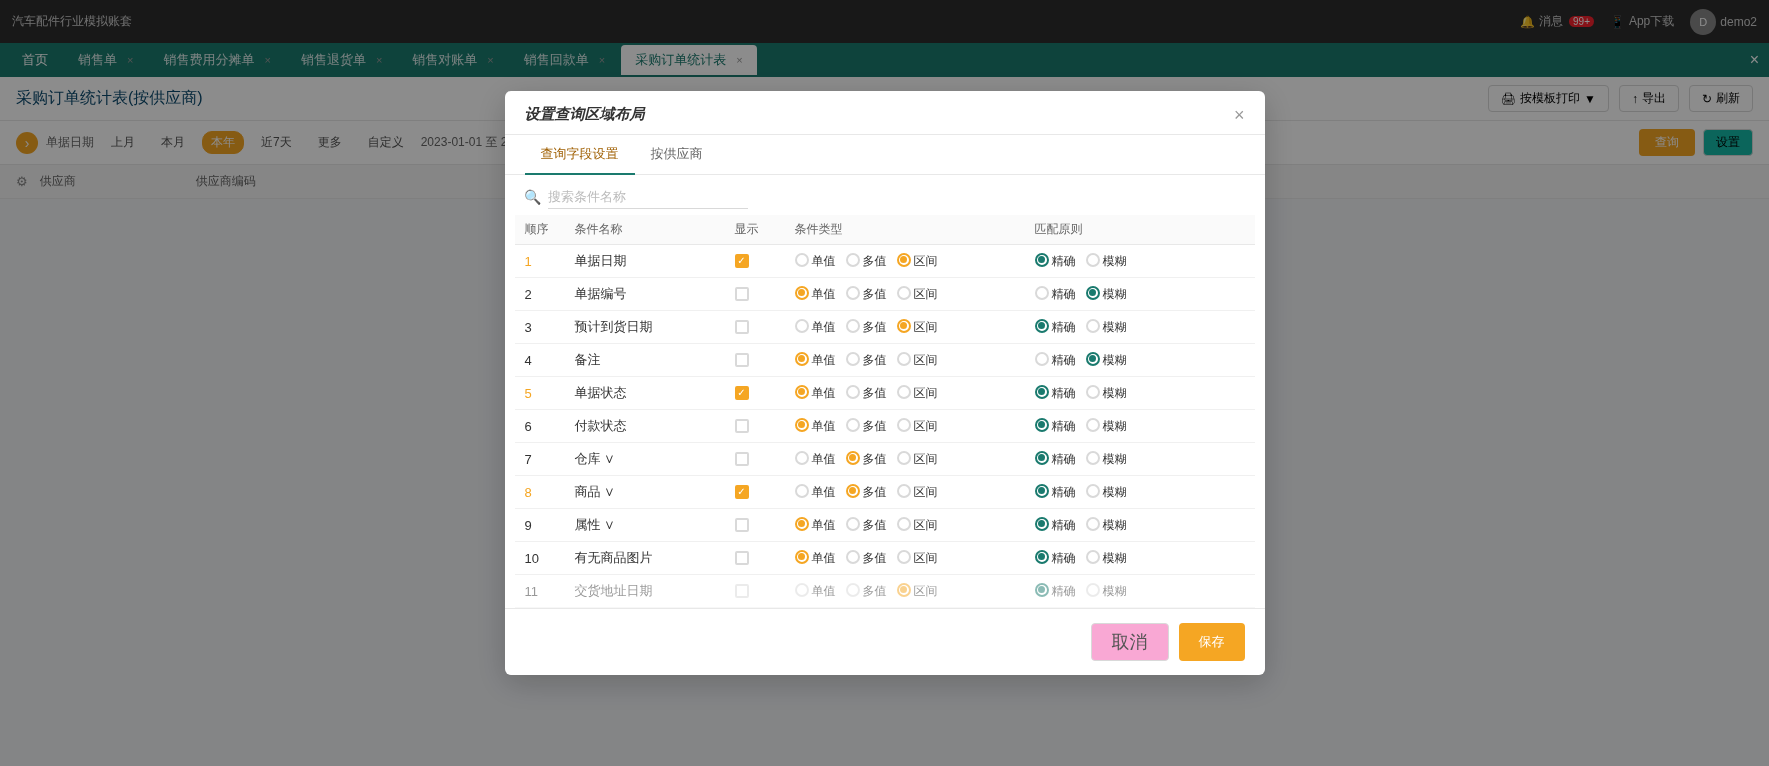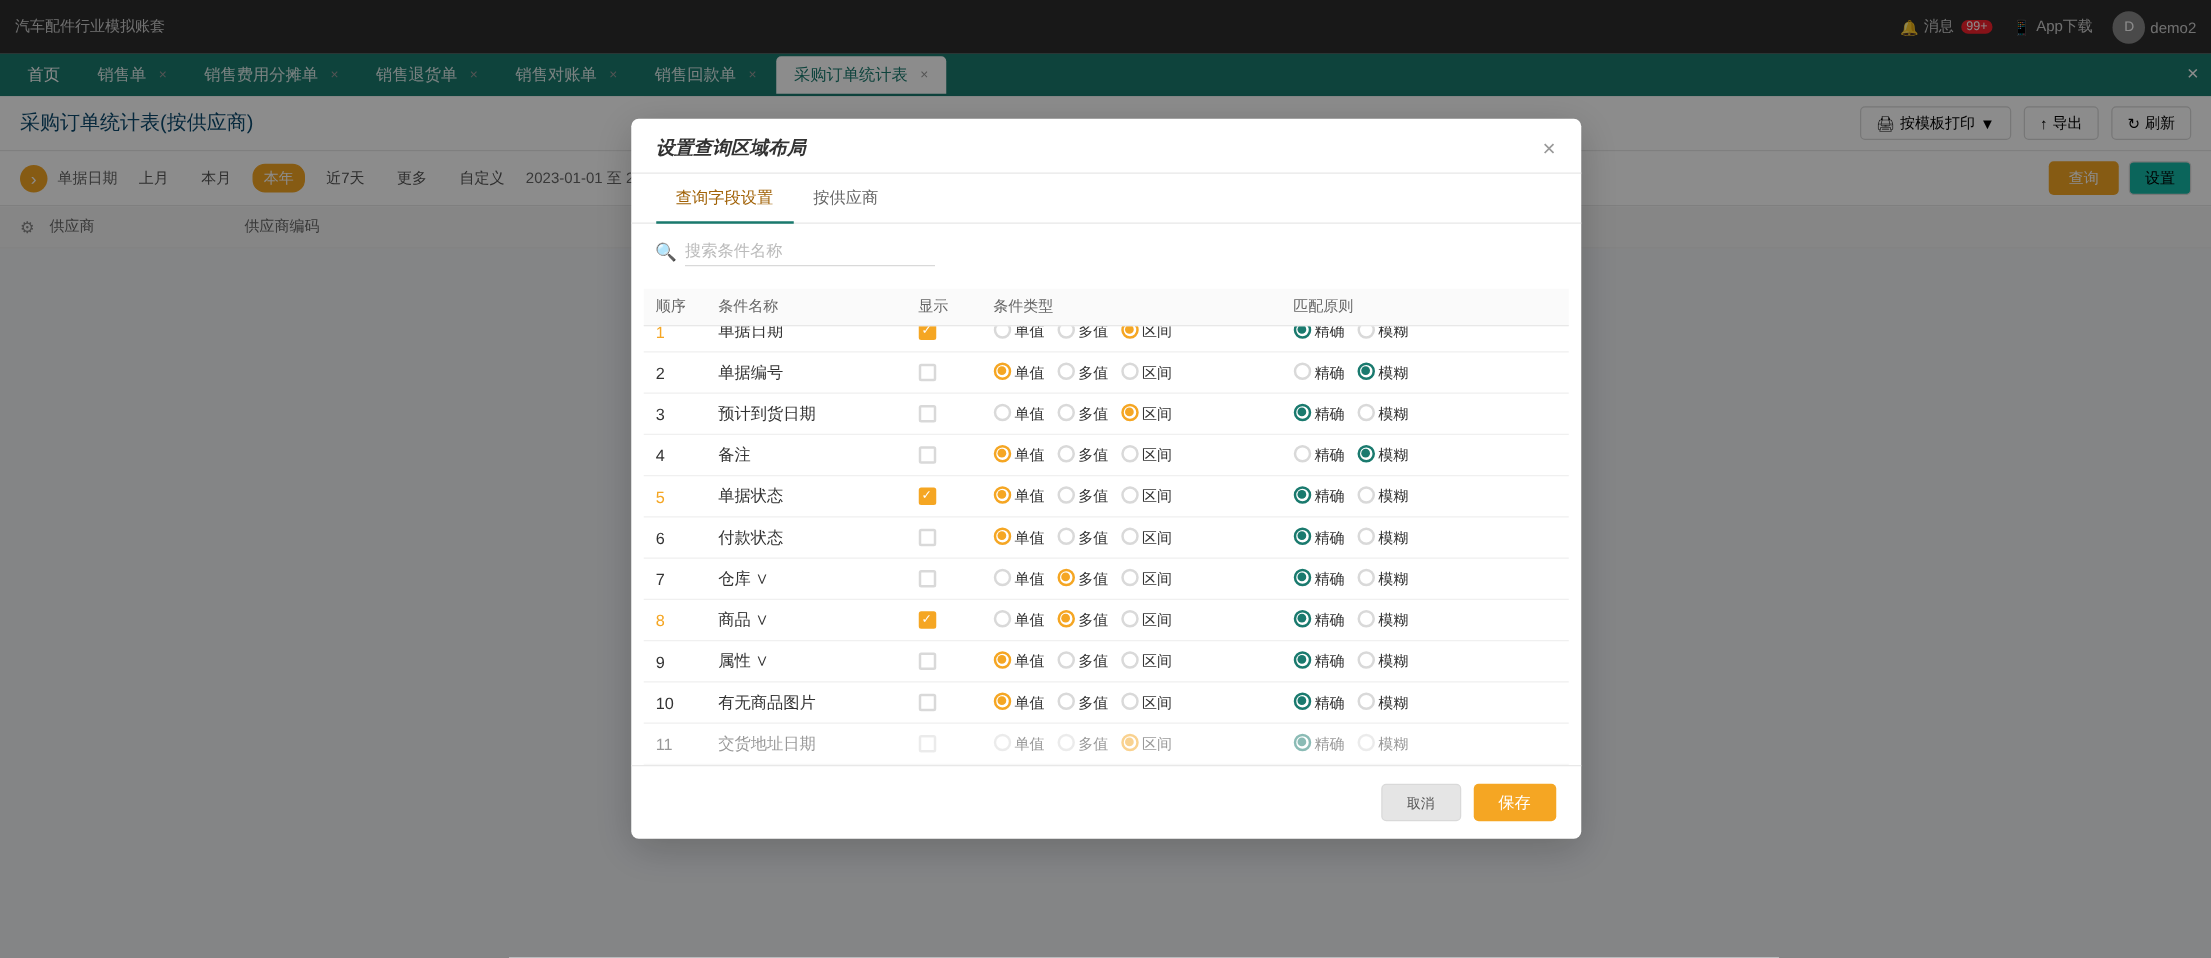--- a/index.html
+++ b/index.html
@@ -170,21 +170,21 @@
       overflow-y: auto;
       padding: 0 10px;
     }
     .mt-head {
       display: grid;
       grid-template-columns: 50px 160px 60px 240px 220px;
       padding: 6px 10px;
       background: #fafafa;
       border-bottom: 1px solid #e8e8e8;
       position: sticky;
-      top: 12px;
+      top: 0;
       z-index: 2;
     }
     .mt-head-cell { font-size: 12px; color: #666; font-weight: 500; }
     .mt-row {
       display: grid;
       grid-template-columns: 50px 160px 60px 240px 220px;
       padding: 7px 10px;
       border-bottom: 1px solid #f0f0f0;
       align-items: center;
     }
@@ -218,21 +218,21 @@
     .modal-table::-webkit-scrollbar-thumb { background: #ccc; border-radius: 3px; }
 
     
     .modal-footer {
       padding: 14px 20px;
       display: flex;
       justify-content: flex-end;
       gap: 10px;
       border-top: 1px solid #e8e8e8;
     }
-    .btn-cancel { border: 1px solid #d9d9d9; background: #e5e5e5; padding: 6px 20px; border-radius: 4px; cursor: pointer; font-size: 11px; color: #555; }
+    .btn-cancel { border: 1px solid #d9d9d9; background: #f9a8d4; padding: 6px 20px; border-radius: 4px; cursor: pointer; font-size: 18px; color: #555; }
     .btn-save { background: #f5a623; color: #fff; border: none; padding: 6px 20px; border-radius: 4px; cursor: pointer; font-size: 13px; font-weight: 500; }
 
     
     .mt-row-partial { opacity: 0.5; }
   </style>
 </head>
 <body>
 
 <div class="top-bar">
   <span class="top-bar-left">汽车配件行业模拟账套</span>

